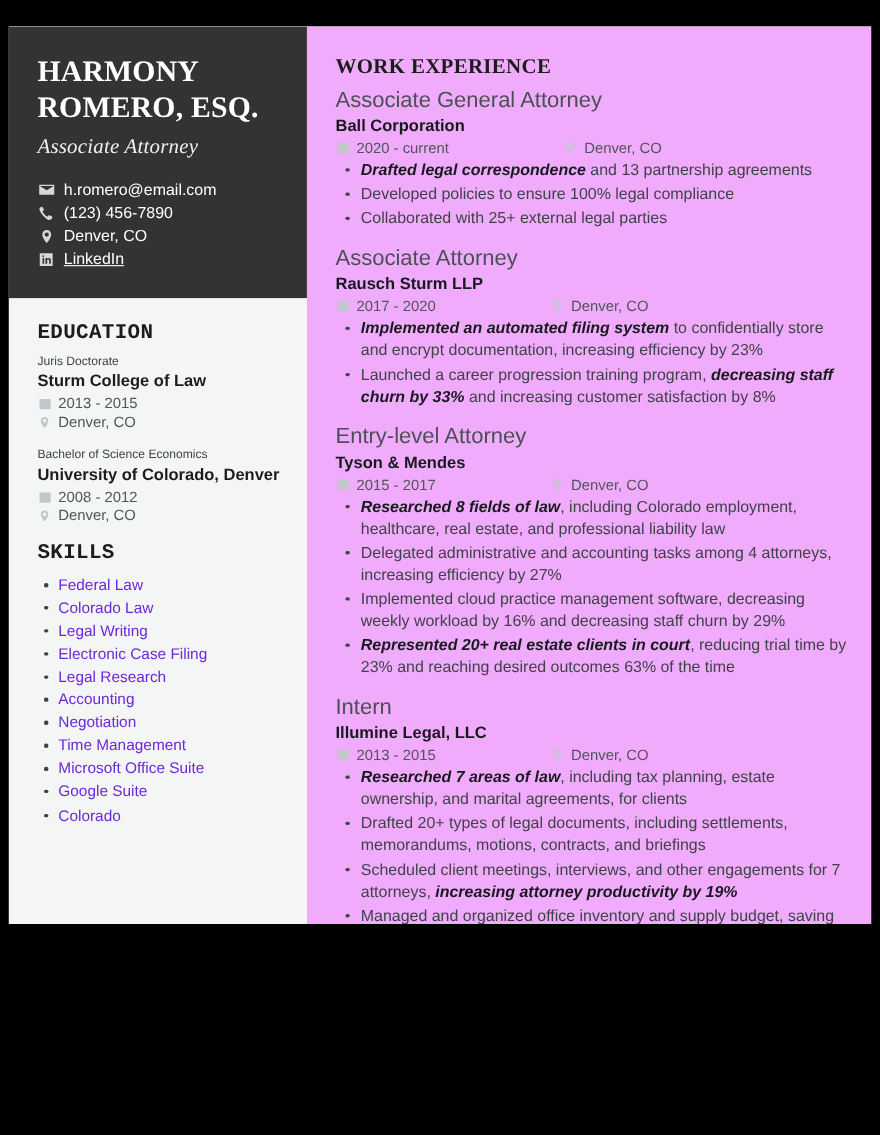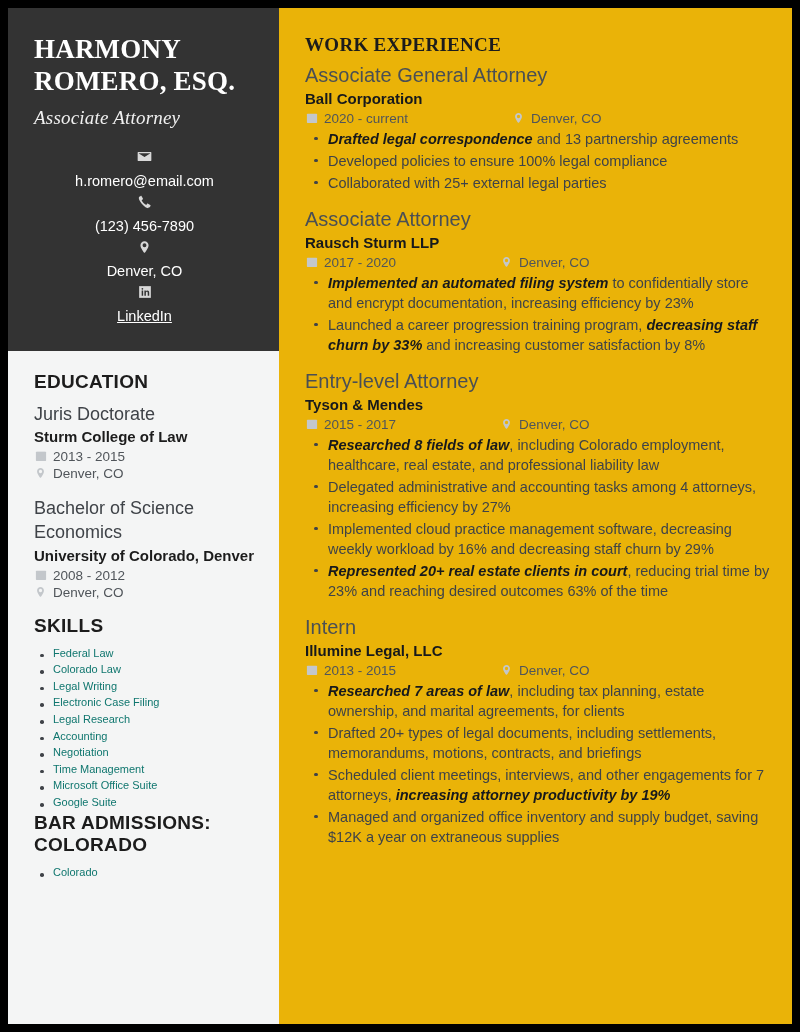--- a/index.html
+++ b/index.html
@@ -3,22 +3,22 @@
 <meta charset="utf-8">
 <style>
   * { margin:0; padding:0; box-sizing:border-box; }
   html, body {
     width:800px; height:1032px;
     background:#000;
     font-family:"Liberation Sans", sans-serif;
   }
   .page {
     position:absolute;
-    left:8px; top:8px;
-    width:784px; height:1016px;
+    left:8px; top:24px;
+    width:784px; height:816px;
     background:#ffffff;
     overflow:hidden;
     display:flex;
   }
   
   .sidebar {
     width:271px;
     flex:0 0 271px;
     background:#f4f5f5;
     position:relative;
@@ -45,43 +45,42 @@
     letter-spacing:.2px;
   }
   .contact-list { margin-top:20px; }
   .contact-row {
     display:flex;
     align-items:center;
     gap:8px;
     margin-bottom:5px;
     color:#ffffff;
     font-size:14.5px;
-    flex-direction:column;
   }
   .contact-row .ic {
     flex:0 0 16px;
     width:16px; height:16px;
     display:flex; align-items:center; justify-content:center;
   }
   .contact-row .ic svg { display:block; fill:#d8d8d8; }
   .contact-link { text-decoration:underline; color:#fff; }
 
   .sidebar-body { padding:20px 24px 20px 26px; }
   .side-heading {
-    font-family:Liberation Sans, sans-serif;
+    font-family:Liberation Mono, monospace;
     font-weight:bold;
     font-size:19px;
     color:#1c1c1c;
     letter-spacing:.3px;
     line-height:1.2;
     margin-bottom:8px;
   }
   .edu-block { margin-bottom:15px; }
   .edu-degree {
-    font-size:18px;
+    font-size:11px;
     color:#3f4348;
     line-height:1.36;
   }
   .edu-school {
     font-size:15px;
     font-weight:bold;
     color:#1c1c1c;
     line-height:1.33;
     margin-top:1px;
   }
@@ -93,39 +92,39 @@
     color:#50555a;
     margin-top:2px;
   }
   .meta-row .ic { flex:0 0 13px; width:13px; height:13px; display:flex; align-items:center; justify-content:center; }
   .meta-row .ic svg { display:block; fill:#c3c7cb; }
 
   ul.dot-list { list-style:none; margin-top:2px; }
   ul.dot-list li {
     position:relative;
     padding-left:19px;
-    font-size:11px;
-    color:#0f766e;
+    font-size:14px;
+    color:#6d28d9;
     line-height:1.42;
     margin-bottom:1px;
   }
   ul.dot-list li:before {
     content:"";
     position:absolute;
     left:6px; top:8px;
     width:3.5px; height:3.5px;
     border-radius:50%;
     background:#3f4348;
   }
   .side-section { }
 
   
   .main {
     flex:1 1 auto;
-    background:#eab308;
+    background:#f0abfc;
     padding:26px 16px 18px 26px;
   }
   .main-heading {
     font-family:"Liberation Serif", serif;
     font-weight:bold;
     font-size:19px;
     color:#1c1c1c;
     letter-spacing:.3px;
     margin-bottom:7px;
   }
@@ -291,21 +290,20 @@
           <li>Legal Research</li>
           <li>Accounting</li>
           <li>Negotiation</li>
           <li>Time Management</li>
           <li>Microsoft Office Suite</li>
           <li>Google Suite</li>
         </ul>
       </div>
 
       <div class="side-section">
-        <div class="side-heading">BAR ADMISSIONS: COLORADO</div>
         <ul class="dot-list">
           <li>Colorado</li>
         </ul>
       </div>
 
     </div>
   </div>
 
   <div class="main">
     <div class="main-heading">WORK EXPERIENCE</div>

